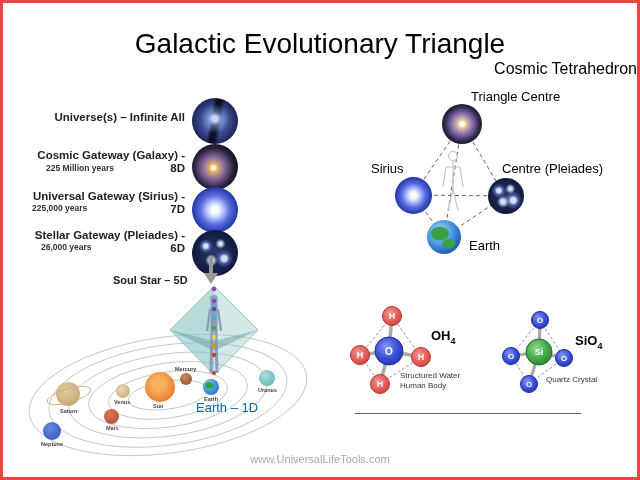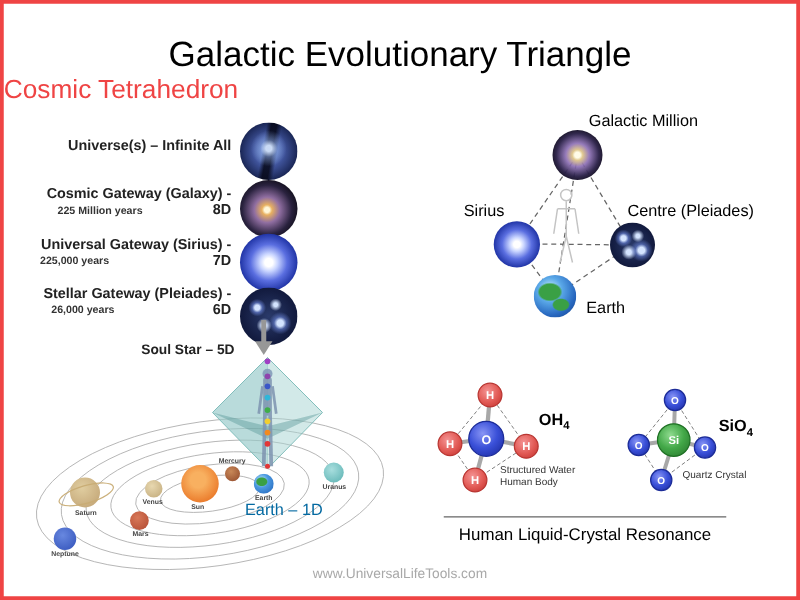--- a/index.html
+++ b/index.html
@@ -1,19 +1,19 @@
 <!DOCTYPE html>
 <html><head>
 <meta charset="utf-8">
 <style>
   html,body{margin:0;padding:0;background:#fff;font-family:"Liberation Sans",sans-serif;}
   .slide{position:relative;width:640px;height:480px;box-sizing:border-box;border:3px solid #ef4444;background:#fff;overflow:hidden;}
   .abs{position:absolute;}
   .title{left:0;right:0;top:25px;text-align:center;font-size:28px;color:#000;}
-  .subtitle{left:0;right:0;top:57px;text-align:left;font-size:21px;color:#ef4444;}
+  .subtitle{left:0;right:0;top:57px;text-align:right;font-size:16px;color:#000000;}
   .gw-label{left:20px;width:162px;text-align:right;font-size:11.5px;font-weight:600;color:#222;line-height:1.1;}
   .gw-years{font-size:8.5px;font-weight:600;color:#333;}
   .gw-img{width:46px;height:46px;border-radius:50%;left:189px;}
   .img-nebula{background:
     radial-gradient(circle at 50% 45%, rgba(210,228,255,0.95) 0 7%, rgba(140,170,230,0.5) 20%, transparent 42%),
     linear-gradient(100deg, transparent 40%, rgba(6,8,24,0.85) 47% 55%, transparent 63%),
     radial-gradient(circle at 50% 50%, #7fa0e0 0%, #40549c 38%, #182452 72%, #0a0f28 100%);}
   .img-galaxy{background:
     radial-gradient(circle at 47% 52%, #fff6d8 0 6%, #e8b060 12%, rgba(125,85,145,0.85) 30%, rgba(30,22,52,0.95) 58%, #000 88%);}
   .img-star{background:
@@ -154,21 +154,21 @@
       <circle cx="100" cy="73" r="4.5"></circle>
       <path d="M100 78 L100 106 M93 84 L107 84 M93 84 L90 104 M107 84 L110 104 M100 106 L95 127 M100 106 L105 127"></path>
     </g>
   </svg>
 
   <div class="abs node img-gcentre" style="left:439px;top:101px;width:40px;height:40px"></div>
   <div class="abs node img-star" style="left:392px;top:174px;width:37px;height:37px"></div>
   <div class="abs node img-cluster" style="left:485px;top:175px;width:36px;height:36px"></div>
   <div class="abs node img-earth" style="left:424px;top:217px;width:34px;height:34px"></div>
 
-  <div class="abs node-label" style="left:468px;top:86px">Galactic Million</div>
+  <div class="abs node-label" style="left:468px;top:86px">Triangle Centre</div>
   <div class="abs node-label" style="left:368px;top:158px">Sirius</div>
   <div class="abs node-label" style="left:499px;top:158px">Centre (Pleiades)</div>
   <div class="abs node-label" style="left:466px;top:235px">Earth</div>
 
   <svg class="abs" style="left:343px;top:300px" width="92" height="95" viewBox="0 0 92 95">
     <defs>
       <radialGradient id="gradH" cx="40%" cy="35%" r="75%">
         <stop offset="0%" stop-color="#f49494"></stop>
           <stop offset="60%" stop-color="#e25b56"></stop>
           <stop offset="100%" stop-color="#c93a36"></stop>
@@ -234,17 +234,16 @@
       <text x="69" y="55">O</text>
       <text x="34" y="81">O</text>
       <text x="44" y="49" font-size="9">Si</text>
     </g>
   </svg>
 
   <div class="abs formula" style="left:572px;top:330px"><span>SiO</span><sub>4</sub></div>
   <div class="abs mol-caption" style="left:543px;top:372px">Quartz Crystal</div>
 
   <div class="abs separator"></div>
-  <div class="abs resonance">Human Liquid-Crystal Resonance</div>
 
   <div class="abs footer">www.UniversalLifeTools.com</div>
 
 </div>
 
 </body></html>

